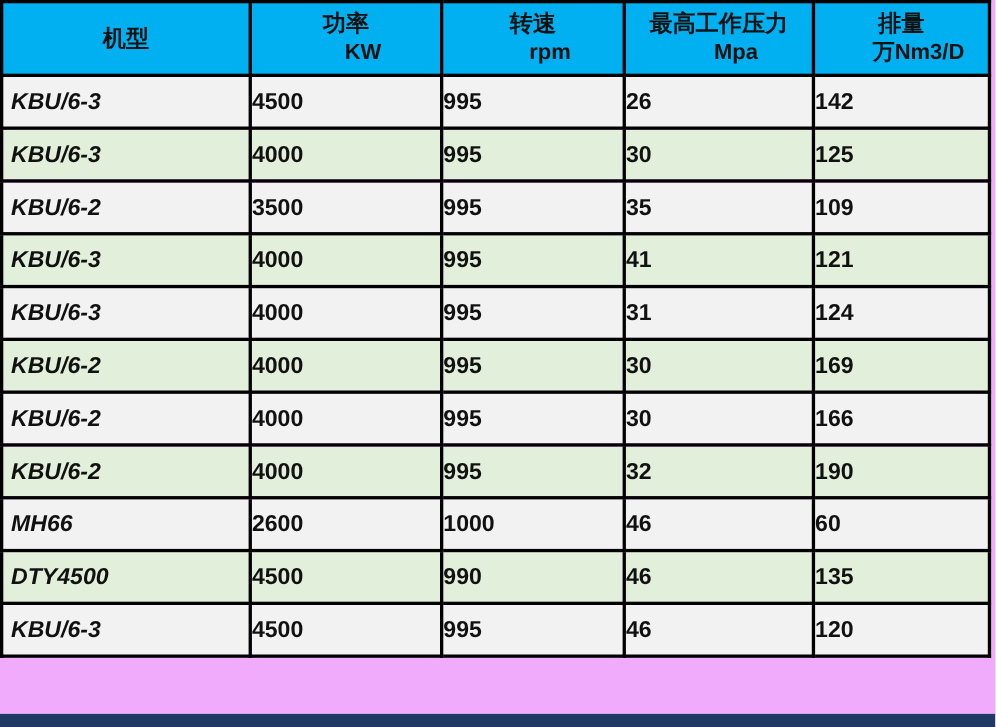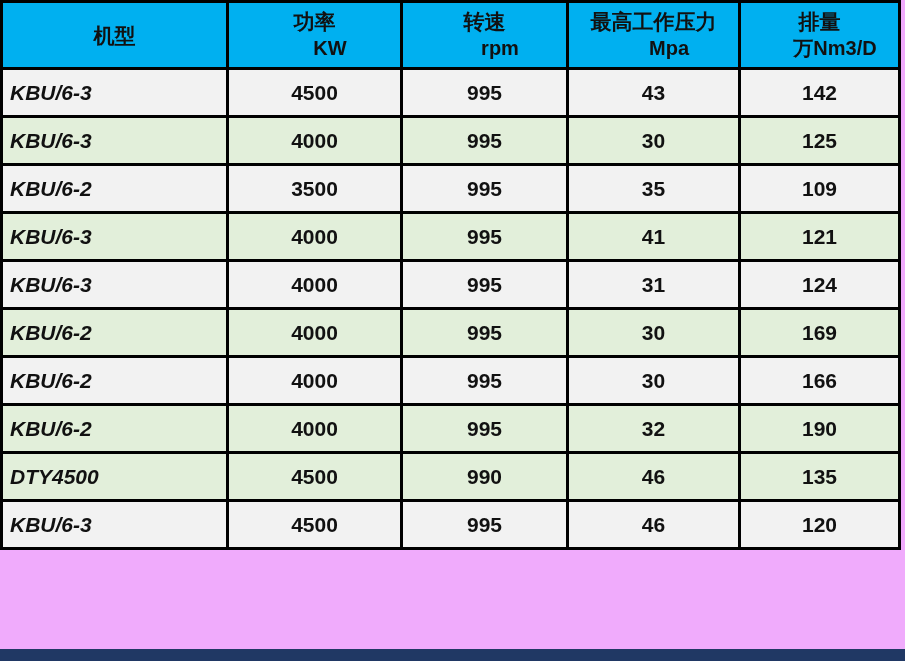--- a/index.html
+++ b/index.html
@@ -37,21 +37,21 @@
     height: 64px;
     font-size: 21px;
     line-height: 27px;
     text-align: center;
     vertical-align: middle;
   }
   th .h-unit { font-size: 20px; margin-left: 31px; }
   td {
     height: 45px;
     font-size: 21px;
-    text-align: center;
+    text-align: left;
     vertical-align: middle;
   }
   td.cell-model {
     text-align: left;
     padding-left: 7px;
     font-style: italic;
   }
   tr.row-odd  td { background: var(--row-odd-bg, #F2F2F2); }
   tr.row-even td { background: var(--row-even-bg, #E2EFDA); }
   .bottom-bar {
@@ -96,21 +96,21 @@
           <div class="h-label">排量</div>
           <div class="h-unit">万Nm3/D</div>
         </th>
       </tr>
     </thead>
     <tbody id="tbody">
         <tr class="row-odd">
           <td class="cell-model">KBU/6-3</td>
           <td>4500</td>
           <td>995</td>
-          <td>43</td>
+          <td>26</td>
           <td>142</td>
         </tr>
         <tr class="row-even">
           <td class="cell-model">KBU/6-3</td>
           <td>4000</td>
           <td>995</td>
           <td>30</td>
           <td>125</td>
         </tr>
         <tr class="row-odd">
@@ -148,20 +148,27 @@
           <td>30</td>
           <td>166</td>
         </tr>
         <tr class="row-even">
           <td class="cell-model">KBU/6-2</td>
           <td>4000</td>
           <td>995</td>
           <td>32</td>
           <td>190</td>
         </tr>
+        <tr class="row-odd">
+          <td class="cell-model">MH66</td>
+          <td>2600</td>
+          <td>1000</td>
+          <td>46</td>
+          <td>60</td>
+        </tr>
         <tr class="row-even">
           <td class="cell-model">DTY4500</td>
           <td>4500</td>
           <td>990</td>
           <td>46</td>
           <td>135</td>
         </tr>
         <tr class="row-odd">
           <td class="cell-model">KBU/6-3</td>
           <td>4500</td>

